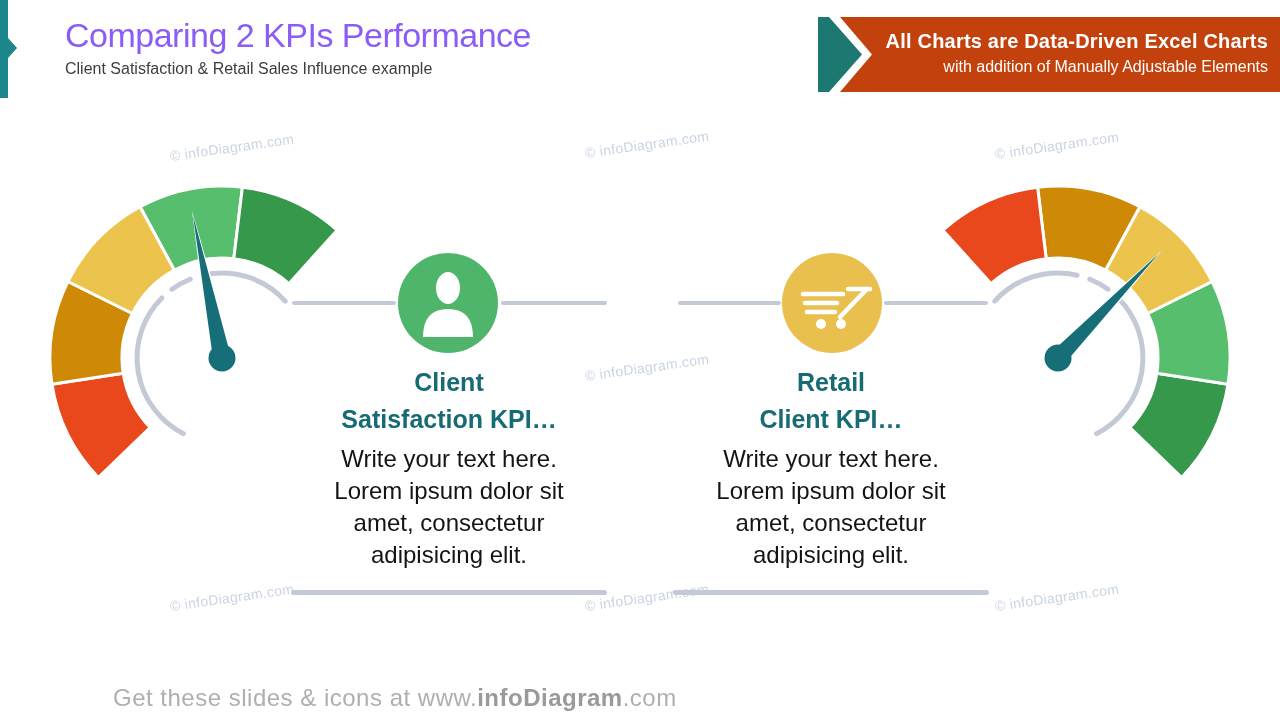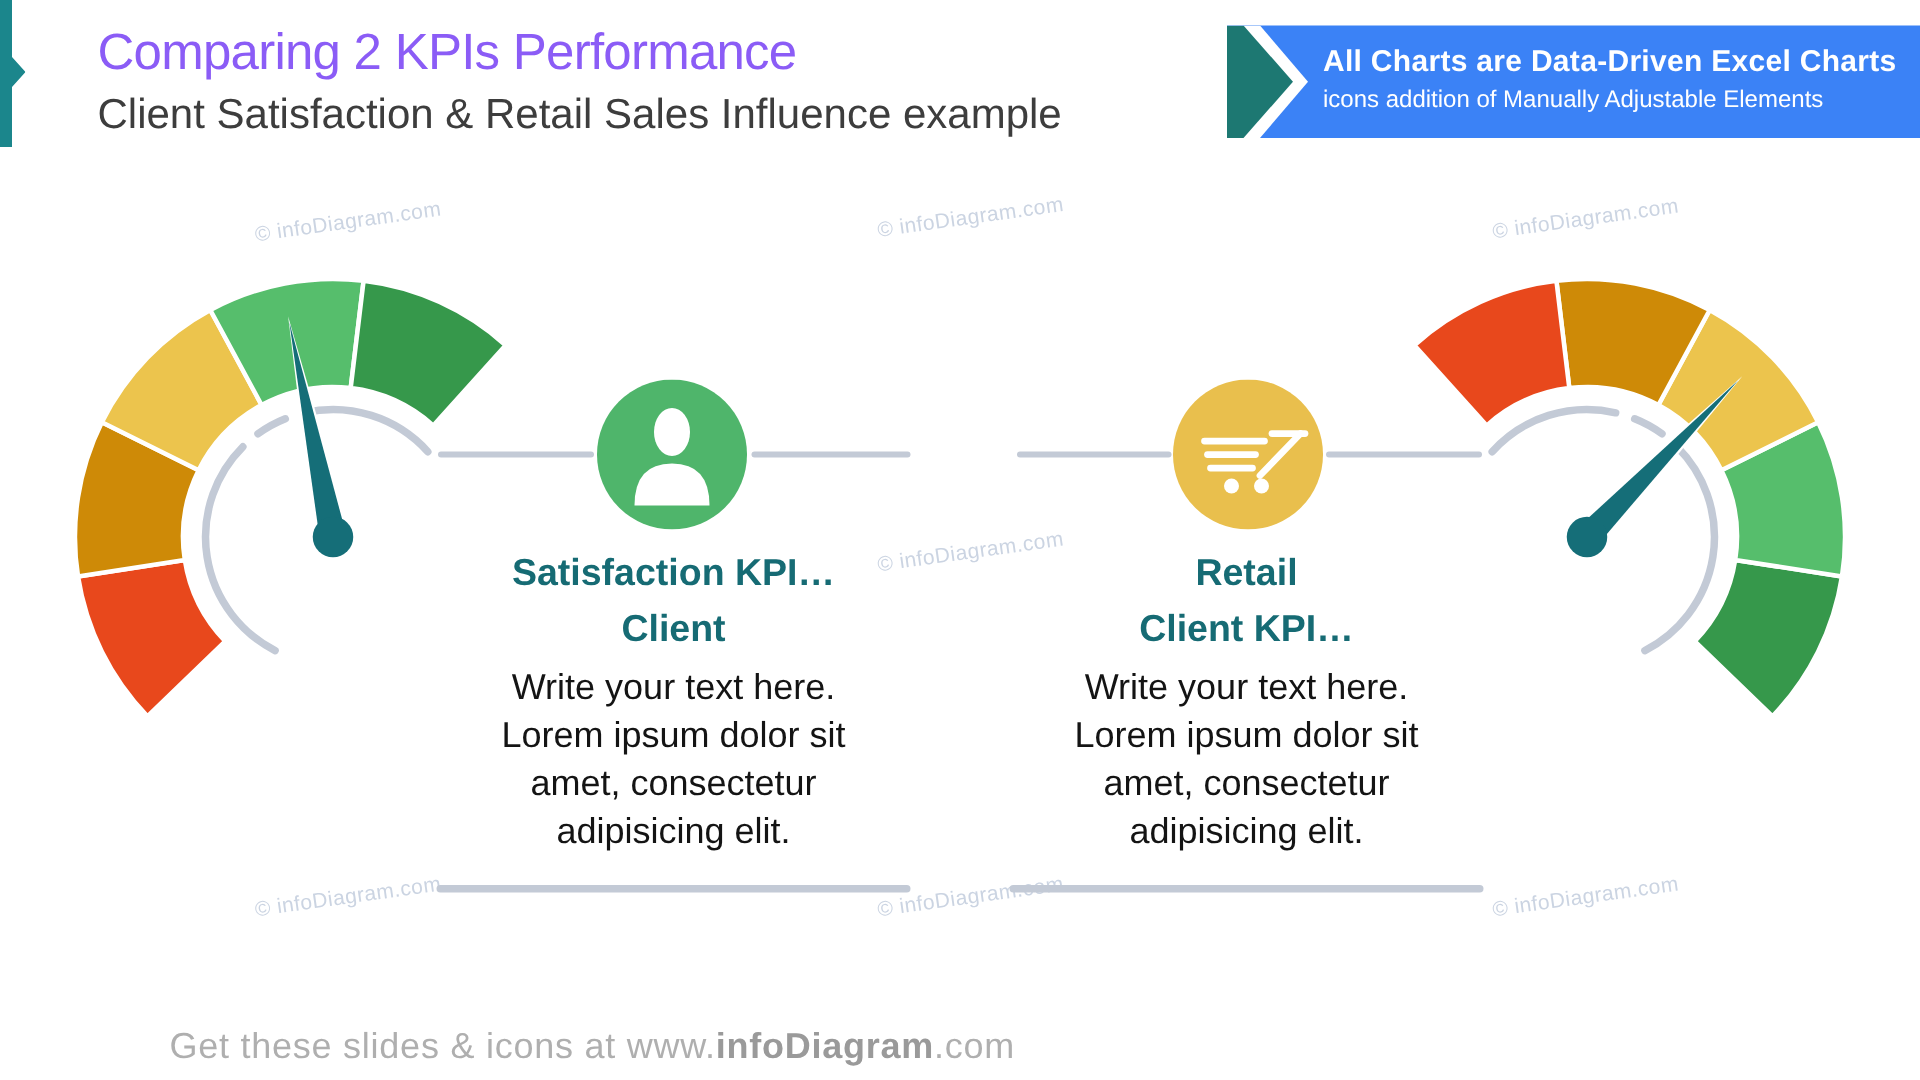--- a/index.html
+++ b/index.html
@@ -12,27 +12,27 @@
 
   
   .edge-accent {
     position:absolute; left:0; top:0; width:17px; height:98px;
     background:#1B868C;
     clip-path:polygon(0 0, 8px 0, 8px 38px, 17px 48px, 8px 58px, 8px 98px, 0 98px);
   }
 
   
   .title   { position:absolute; left:65px; top:16px; font-size:34px; font-weight:400; color:#8b5cf6; letter-spacing:-0.5px; }
-  .subtitle{ position:absolute; left:65px; top:60px; font-size:28px; font-weight:400; color:#3d3d3d; }
+  .subtitle{ position:absolute; left:65px; top:60px; font-size:16px; font-weight:400; color:#3d3d3d; }
 
   
   .banner {
     position:absolute; left:818px; top:17px; width:462px; height:75px;
-    background:#3b82f6; color:#fff; text-align:left;
-    padding:10px 0 0 64px;
+    background:#c2410c; color:#fff; text-align:right;
+    padding:10px 12px 0 64px;
   }
   .banner::before { 
     content:""; position:absolute; left:0; top:0; width:60px; height:75px;
     background:#ffffff;
     clip-path:polygon(0 0, 22px 0, 54px 50%, 22px 100%, 0 100%);
   }
   .banner::after { 
     content:""; position:absolute; left:0; top:0; width:60px; height:75px;
     background:#1D7872;
     clip-path:polygon(0 0, 11px 0, 44px 50%, 11px 100%, 0 100%);
@@ -64,21 +64,21 @@
 </head>
 <body>
 
 <div class="edge-accent"></div>
 
 <div class="title">Comparing 2 KPIs Performance</div>
 <div class="subtitle">Client Satisfaction &amp; Retail Sales Influence example</div>
 
 <div class="banner">
   <div class="banner-line1">All Charts are Data-Driven Excel Charts</div>
-  <div class="banner-line2">icons addition of Manually Adjustable Elements</div>
+  <div class="banner-line2">with addition of Manually Adjustable Elements</div>
 </div>
 
 <div class="wm" style="left:170px;top:148px">© infoDiagram.com</div>
 <div class="wm" style="left:585px;top:145px">© infoDiagram.com</div>
 <div class="wm" style="left:995px;top:146px">© infoDiagram.com</div>
 <div class="wm" style="left:585px;top:368px">© infoDiagram.com</div>
 <div class="wm" style="left:170px;top:598px">© infoDiagram.com</div>
 <div class="wm" style="left:585px;top:598px">© infoDiagram.com</div>
 <div class="wm" style="left:995px;top:598px">© infoDiagram.com</div>
 
@@ -145,22 +145,22 @@
     <path d="M25,59 H53"></path>
     <path d="M58,64 L85,36"></path>
     <path d="M66,36 H88"></path>
     <circle cx="39" cy="71" r="5" fill="#ffffff" stroke="none"></circle>
     <circle cx="59" cy="71" r="5" fill="#ffffff" stroke="none"></circle>
   </g>
 </svg>
 
 <div class="kpi-block" style="left:288px;top:364px">
   <div class="kpi-heading">
+    <div>Client</div>
     <div>Satisfaction KPI…</div>
-    <div>Client</div>
   </div>
   <div class="kpi-body">
     <div>Write your text here.</div>
     <div>Lorem ipsum dolor sit</div>
     <div>amet, consectetur</div>
     <div>adipisicing elit.</div>
   </div>
 </div>
 
 <div class="kpi-block" style="left:670px;top:364px">

